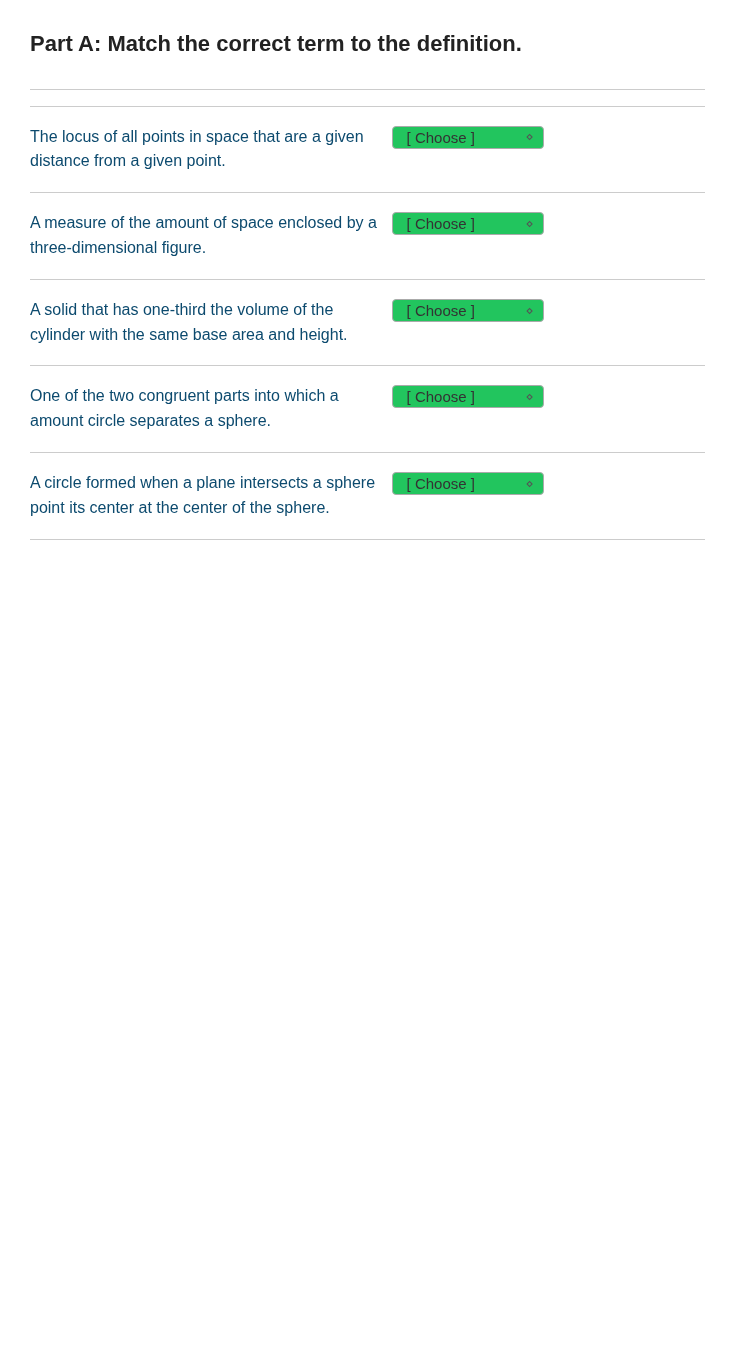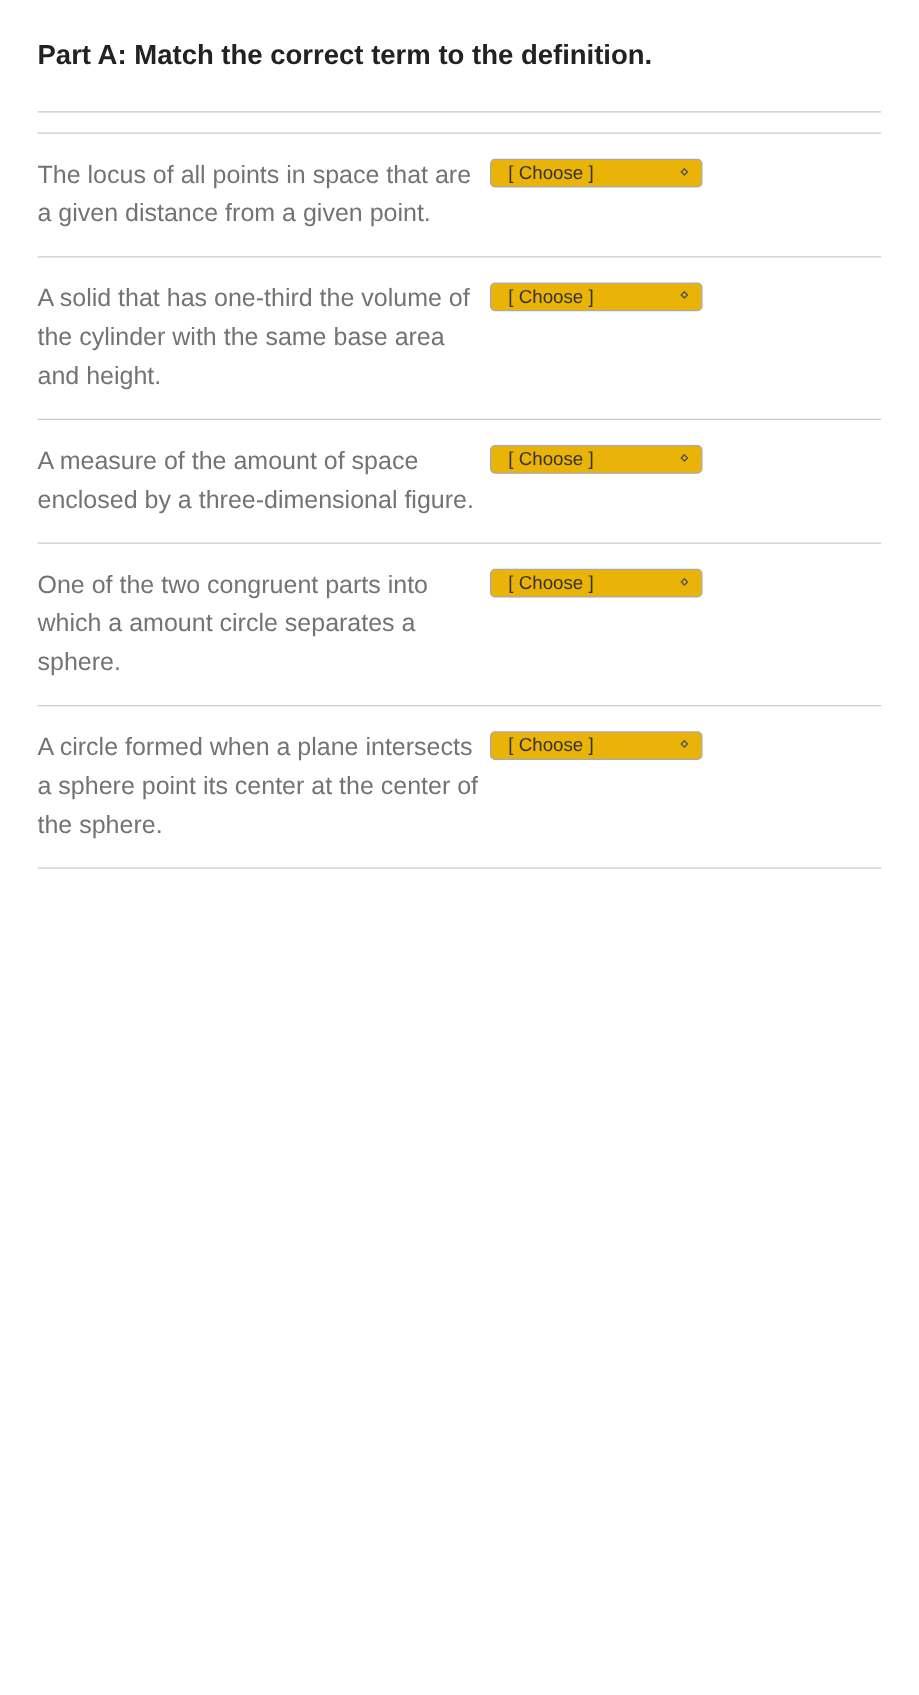--- a/index.html
+++ b/index.html
@@ -59,23 +59,23 @@
       border-bottom: 1px solid #cccccc;
     }
 
     .question-row td {
       padding: 18px 8px 18px 0;
       vertical-align: top;
     }
 
     .question-text {
       font-family: Arial, sans-serif;
-      font-size: 20px;
+      font-size: 16px;
       line-height: 1.55;
-      color: #737373;
+      color: #0c4a6e;
       width: 300px;
       padding-right: 12px;
     }
 
     .dropdown-cell {
       width: 260px;
       padding-top: 18px;
       vertical-align: top;
     }
 
@@ -86,24 +86,24 @@
     }
 
     .choose-select {
       appearance: none;
       -webkit-appearance: none;
       border: 1.5px solid #aaaaaa;
       border-radius: 4px;
       padding: 2px 14px;
       font-size: 15px;
       font-family: Arial, sans-serif;
-      background: #eab308;
+      background: #22c55e;
       color: #333;
       cursor: pointer;
-      width: 170px;
+      width: 152px;
       outline: none;
     }
 
     .select-container {
       position: relative;
       display: inline-block;
     }
 
     .select-container::after {
       content: '⋄';
@@ -131,29 +131,29 @@
   <tbody id="questions-body">
   <tr class="question-row">
         <td class="question-text">The locus of all points in space that are a given distance from a given point.</td>
         <td class="dropdown-cell">
           <div class="dropdown-wrapper">
             <div class="select-container"><select class="choose-select"><option value="">[ Choose ]</option><option value="sphere">sphere</option><option value="hemisphere">hemisphere</option><option value="great circle">great circle</option><option value="cone">cone</option><option value="volume">volume</option></select></div>
           </div>
         </td>
       </tr>
       <tr class="question-row">
-        <td class="question-text">A solid that has one-third the volume of the cylinder with the same base area and height.</td>
+        <td class="question-text">A measure of the amount of space enclosed by a three-dimensional figure.</td>
         <td class="dropdown-cell">
           <div class="dropdown-wrapper">
             <div class="select-container"><select class="choose-select"><option value="">[ Choose ]</option><option value="sphere">sphere</option><option value="hemisphere">hemisphere</option><option value="great circle">great circle</option><option value="cone">cone</option><option value="volume">volume</option></select></div>
           </div>
         </td>
       </tr>
       <tr class="question-row">
-        <td class="question-text">A measure of the amount of space enclosed by a three-dimensional figure.</td>
+        <td class="question-text">A solid that has one-third the volume of the cylinder with the same base area and height.</td>
         <td class="dropdown-cell">
           <div class="dropdown-wrapper">
             <div class="select-container"><select class="choose-select"><option value="">[ Choose ]</option><option value="sphere">sphere</option><option value="hemisphere">hemisphere</option><option value="great circle">great circle</option><option value="cone">cone</option><option value="volume">volume</option></select></div>
           </div>
         </td>
       </tr>
       <tr class="question-row">
         <td class="question-text">One of the two congruent parts into which a amount circle separates a sphere.</td>
         <td class="dropdown-cell">
           <div class="dropdown-wrapper">

